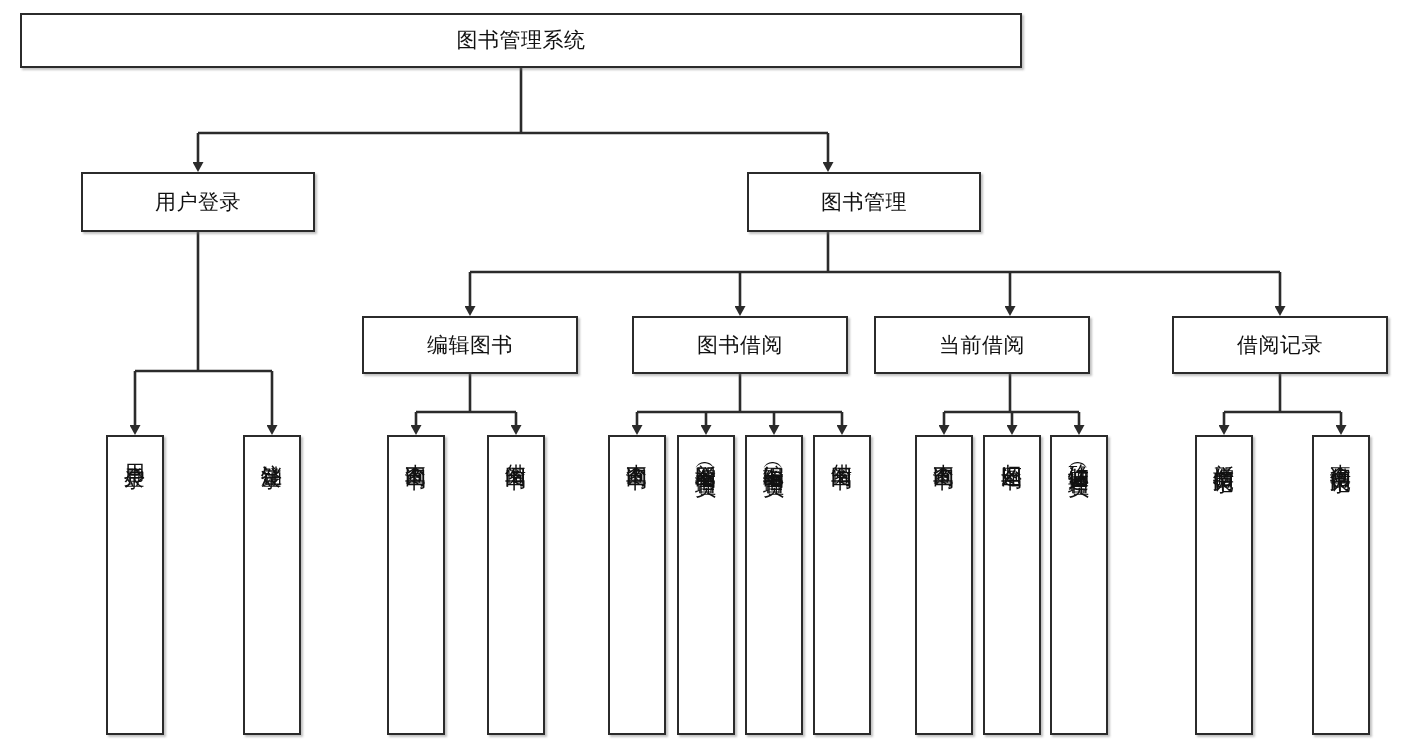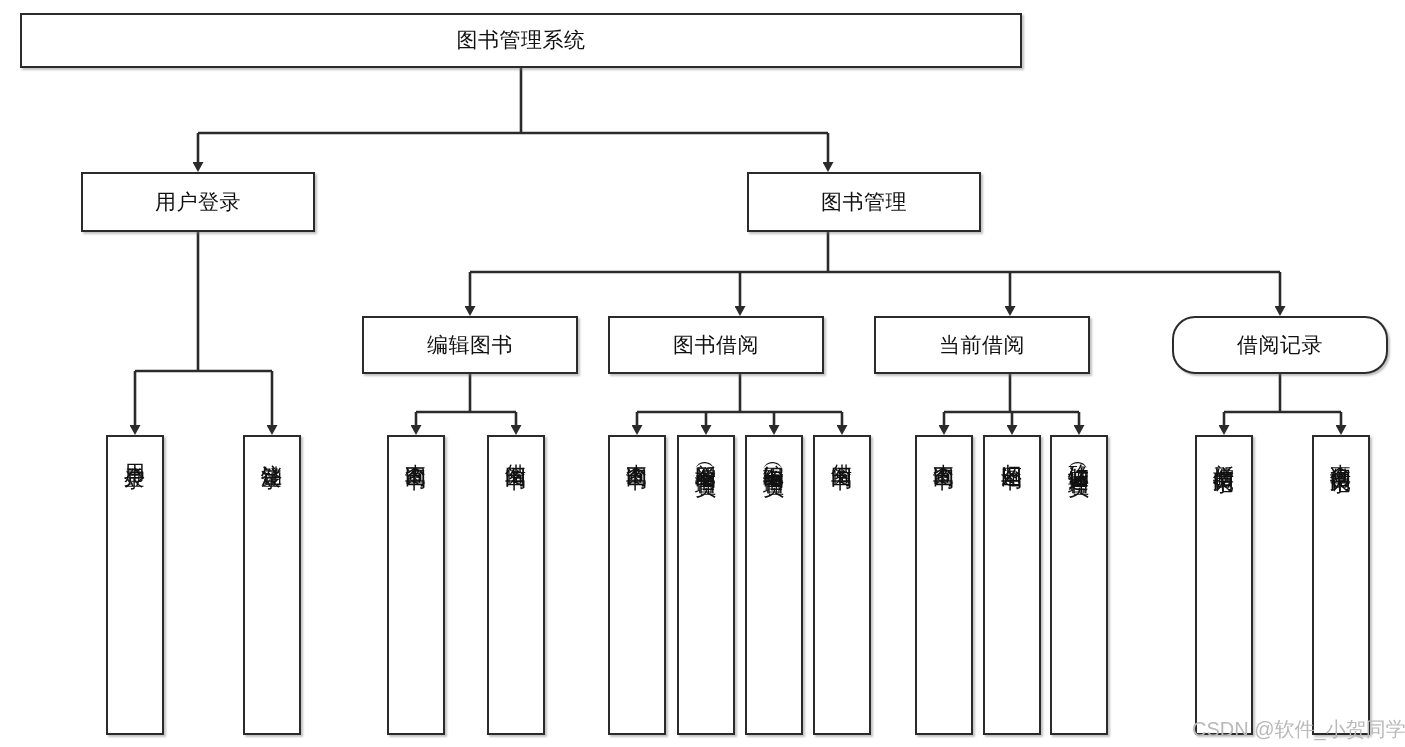--- a/index.html
+++ b/index.html
@@ -121,27 +121,27 @@
       </div>
       <div class="node horiz" style="left: 81px; top: 172px; width: 234px; height: 60px;">
         <span class="lbl">用户登录</span>
       </div>
       <div class="node horiz" style="left: 711px; top: 172px; width: 234px; height: 60px; margin-left: 36px;">
         <span class="lbl">图书管理</span>
       </div>
       <div class="node horiz" style="left: 362px; top: 316px; width: 216px; height: 58px;">
         <span class="lbl">编辑图书</span>
       </div>
-      <div class="node horiz" style="left: 608px; top: 316px; width: 216px; height: 58px;">
+      <div class="node horiz" style="left: 632px; top: 316px; width: 216px; height: 58px;">
         <span class="lbl">图书借阅</span>
       </div>
       <div class="node horiz" style="left: 874px; top: 316px; width: 216px; height: 58px;">
         <span class="lbl">当前借阅</span>
       </div>
-      <div class="node horiz" style="left: 1172px; top: 316px; width: 216px; height: 58px; border-radius: 23px;">
+      <div class="node horiz" style="left: 1172px; top: 316px; width: 216px; height: 58px;">
         <span class="lbl">借阅记录</span>
       </div>
       <div class="node vert" style="left: 106px; top: 435px; width: 58px; height: 300px;">
         <span class="lbl">用户登录</span>
       </div>
       <div class="node vert" style="left: 243px; top: 435px; width: 58px; height: 300px;">
         <span class="lbl">注销登录</span>
       </div>
       <div class="node vert" style="left: 387px; top: 435px; width: 58px; height: 300px;">
         <span class="lbl">查询图书</span>
@@ -171,15 +171,14 @@
         <span class="lbl">确认归还（管理员）</span>
       </div>
       <div class="node vert" style="left: 1195px; top: 435px; width: 58px; height: 300px;">
         <span class="lbl">新增借阅记录</span>
       </div>
       <div class="node vert" style="left: 1312px; top: 435px; width: 58px; height: 300px;">
         <span class="lbl">查询借阅记录</span>
       </div>
     </div>
 
-  <div class="watermark" style="left: 1192px; top: 716px;">CSDN @软件_小贺同学</div>
 
 </div>
 
 </body></html>

